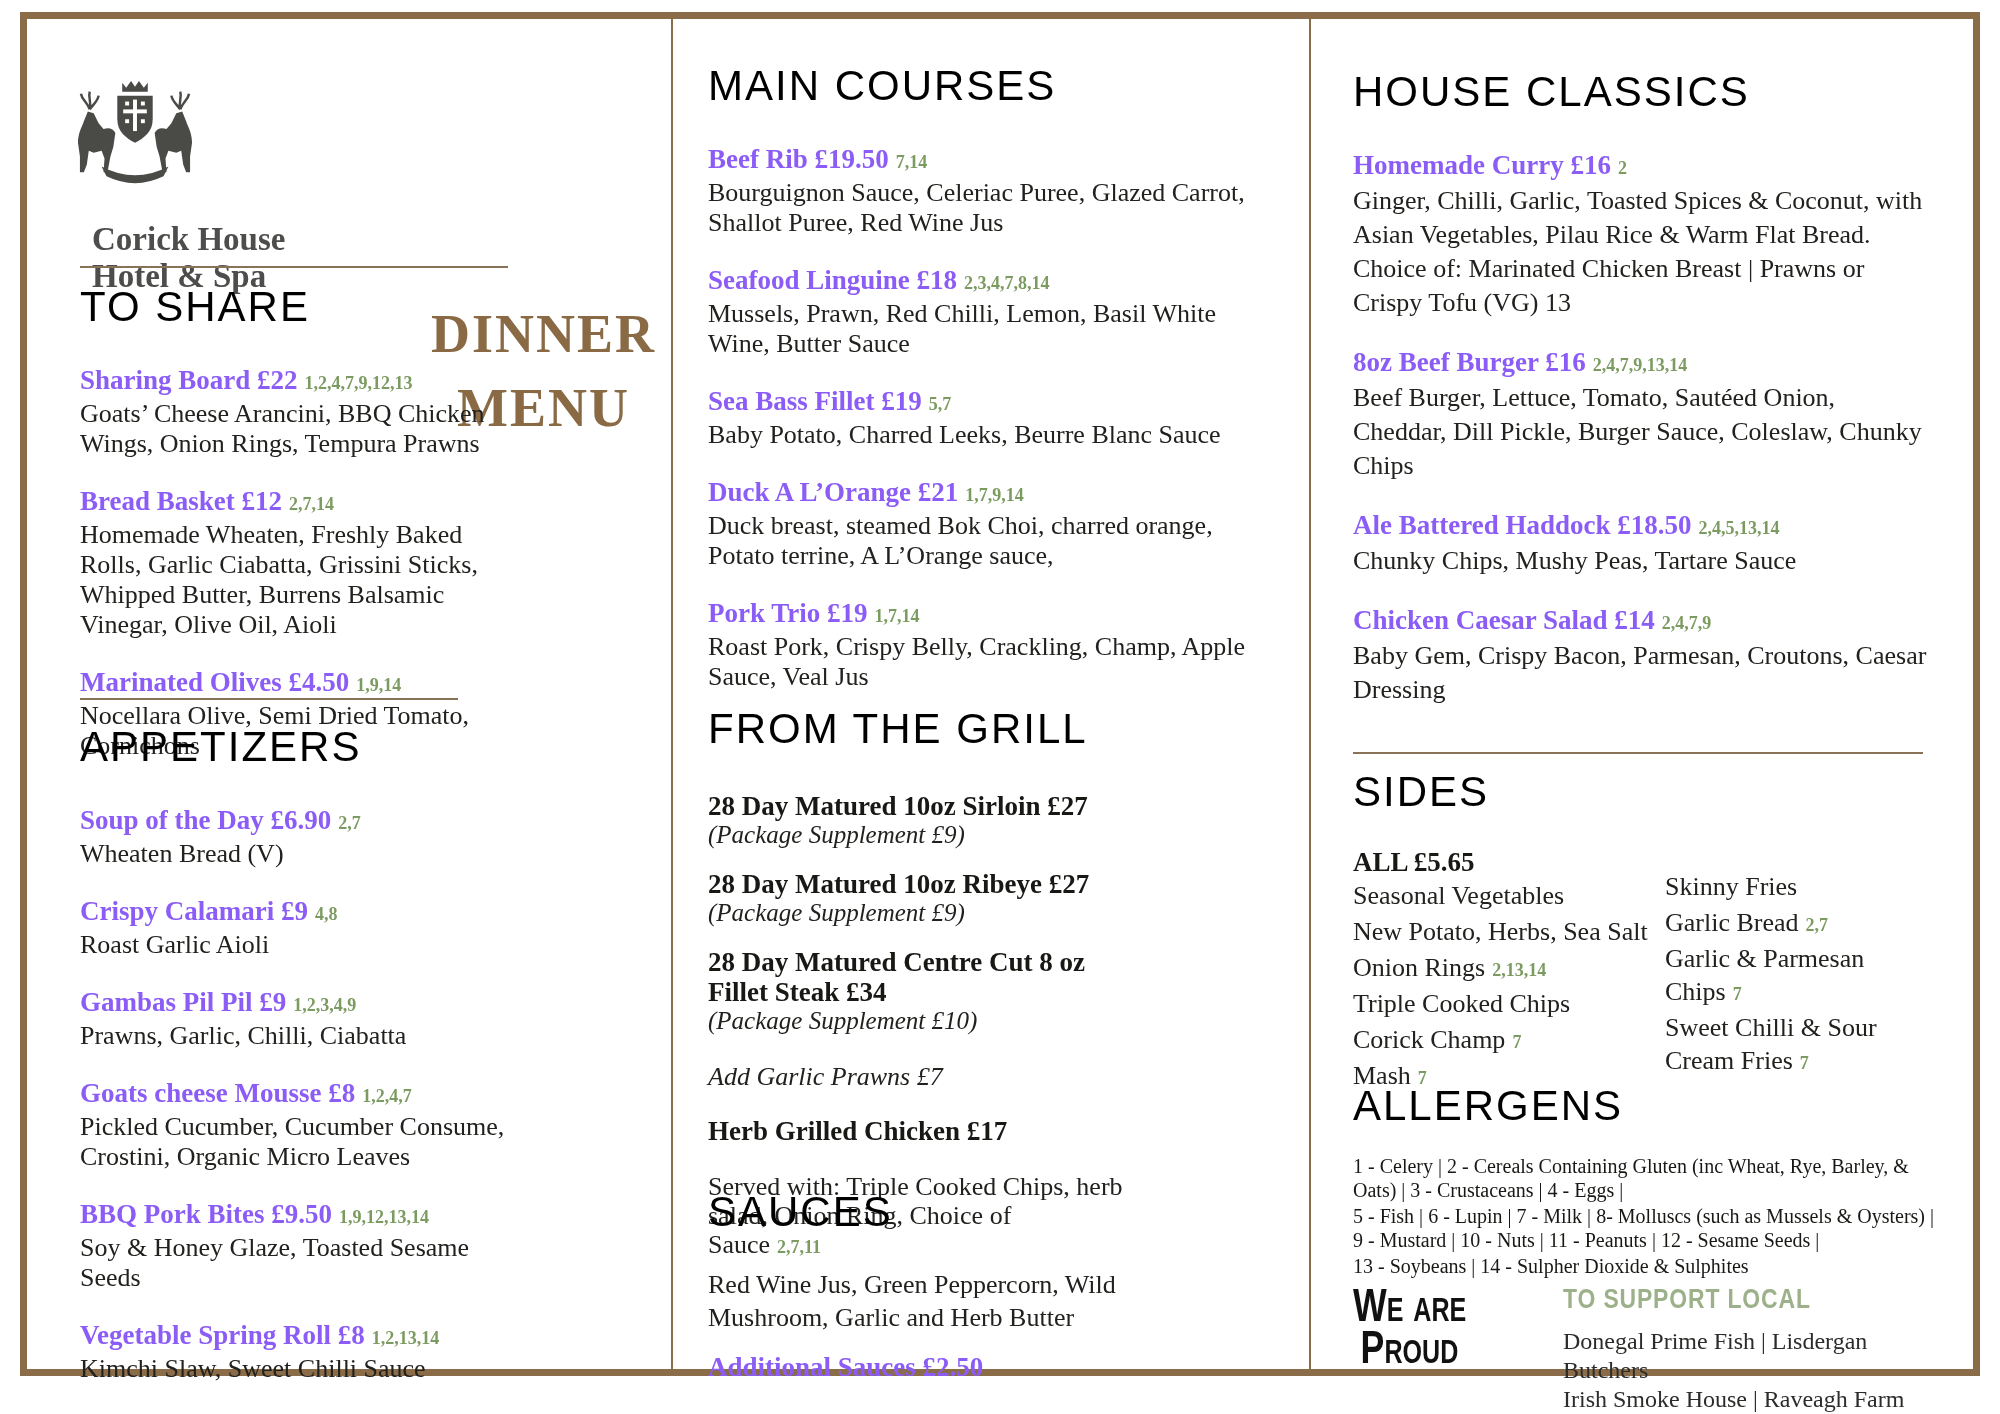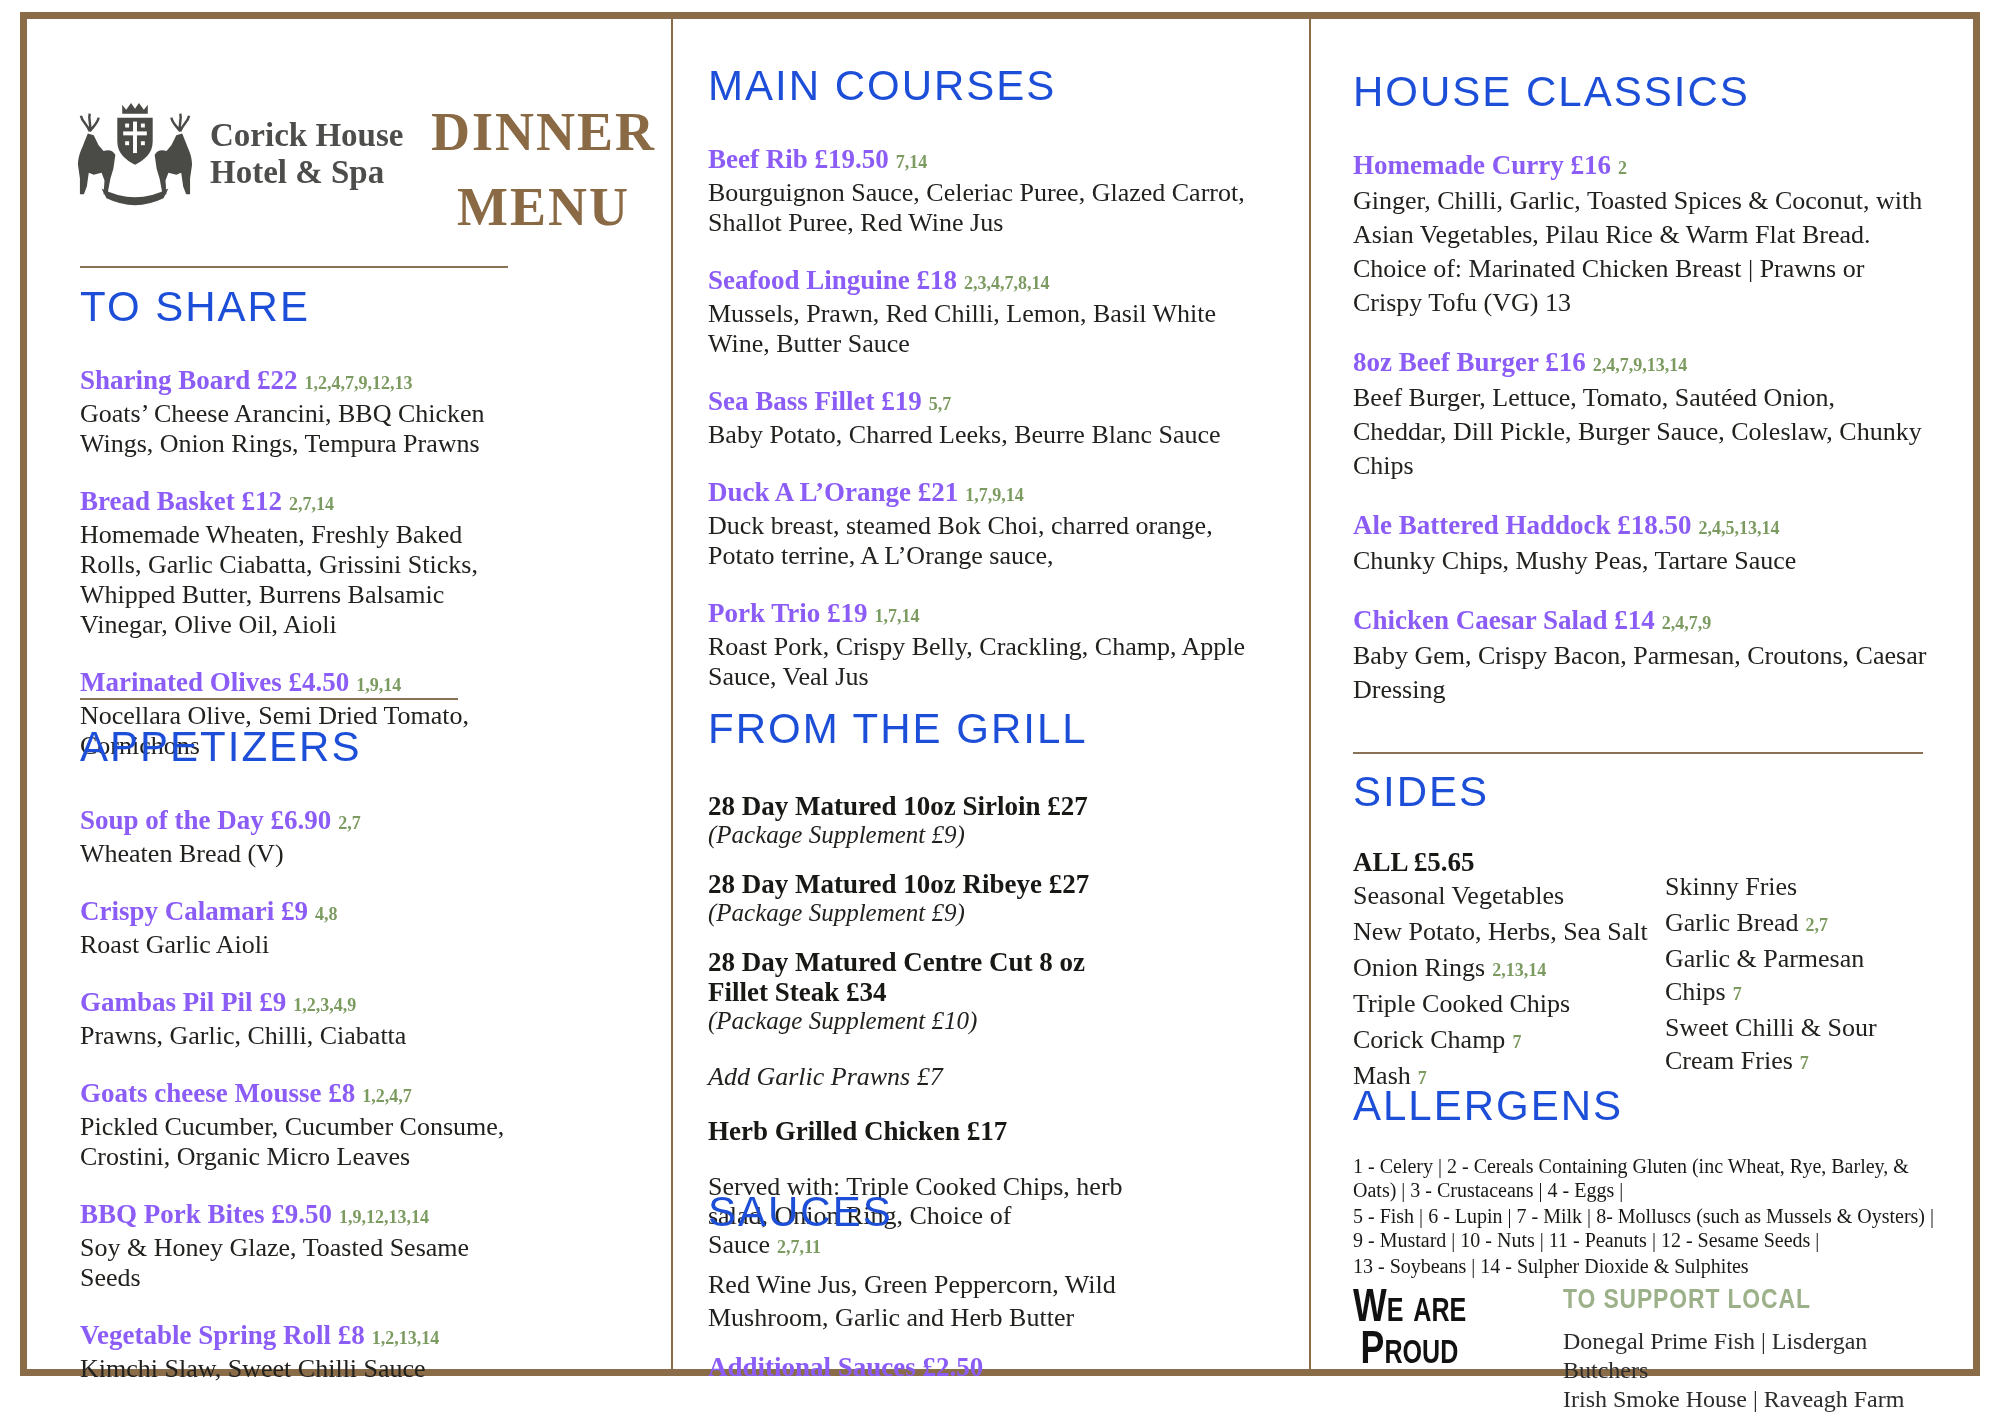--- a/index.html
+++ b/index.html
@@ -4,25 +4,25 @@
 <style>
   * { box-sizing: border-box; margin: 0; padding: 0; }
   html,body { width: 2000px; height: 1414px; background: #ffffff; overflow: hidden;
     font-family: "Liberation Serif", serif; color: #21211e; }
   .frame { position: absolute; left: 20px; top: 12px; width: 1960px; height: 1364px;
     border: 7px solid #8a6c48; }
   .vdiv { position: absolute; top: 19px; height: 1350px; width: 2px; background: #8a6c48; }
   .rule { position: absolute; height: 2px; background: #8a7258; }
 
   .sec-heading { font-family: "Liberation Sans", sans-serif; font-weight: 400;
-    font-size: 42px; letter-spacing: 2px; color: #1d4ed8; }
+    font-size: 42px; letter-spacing: 2px; color: #000000; }
 
   .col { position: absolute; }
 
-  .header { position: absolute; left: 76px; top: 93px; width: 580px; display: flex; }
+  .header { position: absolute; left: 76px; top: 71px; width: 580px; display: flex; flex-direction: column; }
   .logo-svg { width: 118px; height: 126px; flex: 0 0 auto; }
   .brand { margin-left: 16px; margin-top: 24px; }
   .brand-line { font-size: 33px; font-weight: 700; color: #4d4d4b; line-height: 1.12; }
   .menu-title { margin-left: auto; margin-top: 2px; text-align: center;
     font-size: 54px; font-weight: 700; color: #8a6a45; letter-spacing: 2px; line-height: 1.38; }
 
   .item { margin-bottom: 27px; }
   .item-name { font-weight: 700; font-size: 27px; color: #8b5cf6; }
   .alg { color: #7c9b60; font-weight: 700; font-size: 18px; margin-left: 7px; }
   .desc { font-size: 26px; line-height: 30px; margin-top: 3px; }

